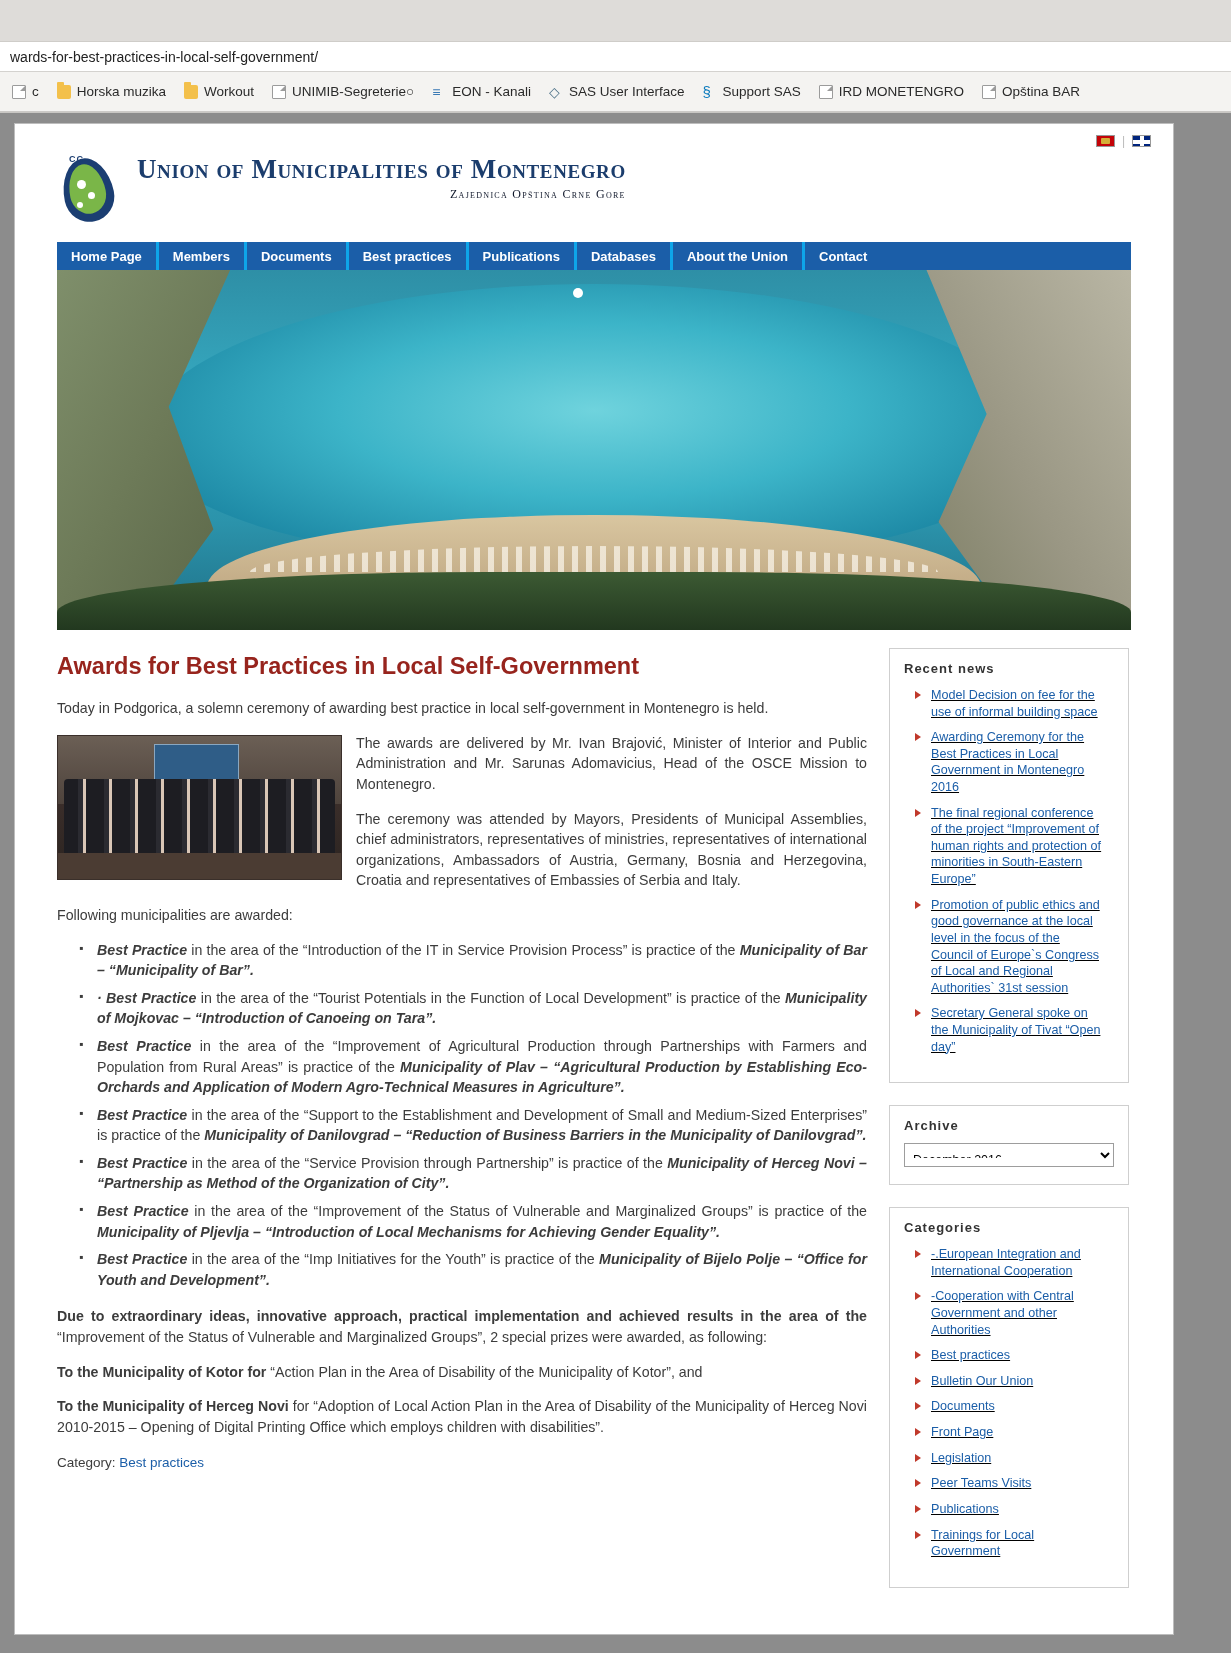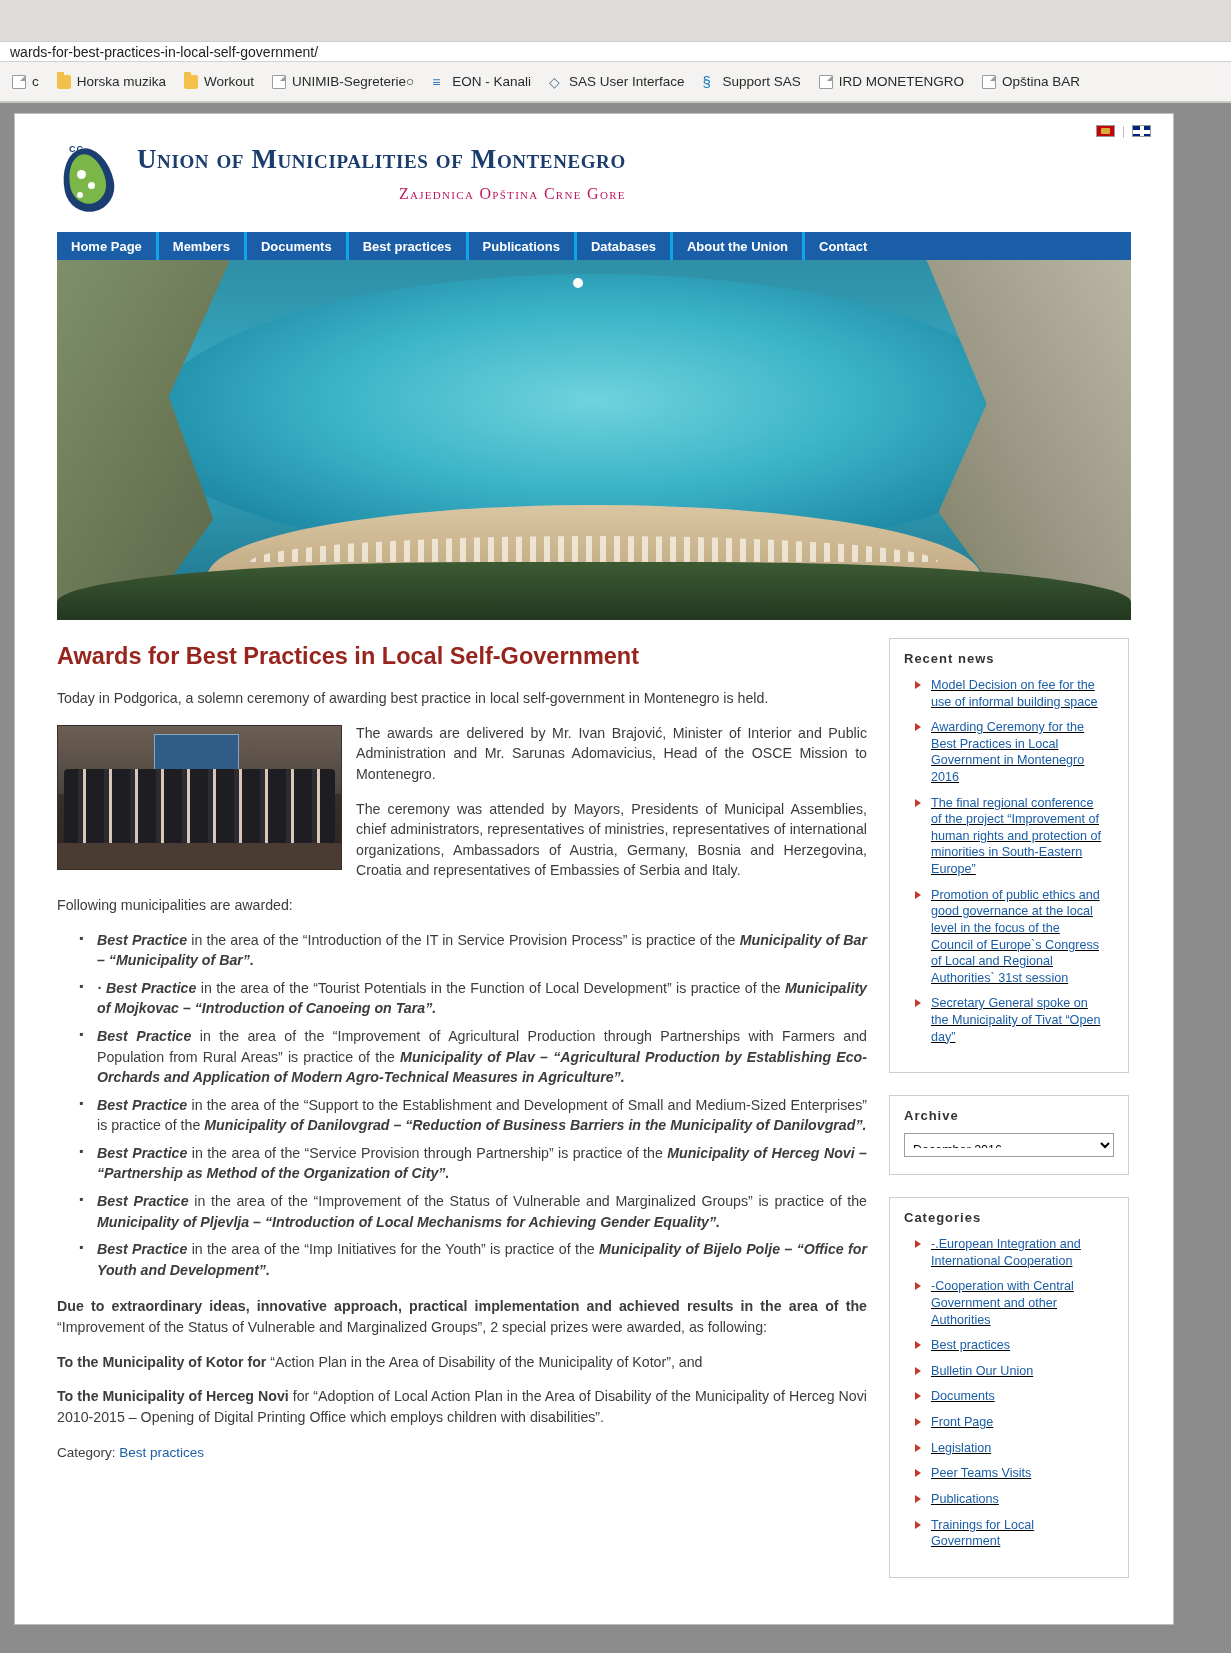--- a/index.html
+++ b/index.html
@@ -16,21 +16,21 @@
     background:#f1f0ee;
     border-bottom:1px solid #c8c6c3;
     padding:0;
   }
   .chrome-top {
     height:42px;
     background:#dedcd9;
     border-bottom:1px solid #cfcdc9;
   }
   .url-bar {
-    height:20px;
+    height:30px;
     background:#ffffff;
     display:flex; align-items:center;
     padding:0 10px;
     font-size:14px;
     color:#222;
     border-bottom:1px solid #d4d2cf;
   }
   .bookmarks {
     height:40px;
     background:#f4f3f1;
@@ -130,22 +130,22 @@
     position:absolute; left:12px; top:0; font-size:9px; color:#1b3e72;
     font-weight:bold; letter-spacing:1px;
   }
   .brand-text .line1 {
     font-family:"Liberation Serif", serif;
     font-size:27px; letter-spacing:0.6px; color:#1b3d6d;
     font-variant:small-caps; font-weight:bold; white-space:nowrap;
   }
   .brand-text .line2 {
     font-family:"Liberation Serif", serif;
-    font-size:16px; letter-spacing:1.3px; color:#be185d;
-    font-variant:small-caps; margin-top:10px; text-align:right;
+    font-size:12px; letter-spacing:1.3px; color:#0f172a;
+    font-variant:small-caps; margin-top:2px; text-align:right;
   }
 
   .navbar {
     background:#1b5ea8;
     display:flex; align-items:stretch;
     margin:0 42px;
     height:28px;
   }
   .navbar .nav-item {
     color:#ffffff; font-size:13px; font-weight:bold;

